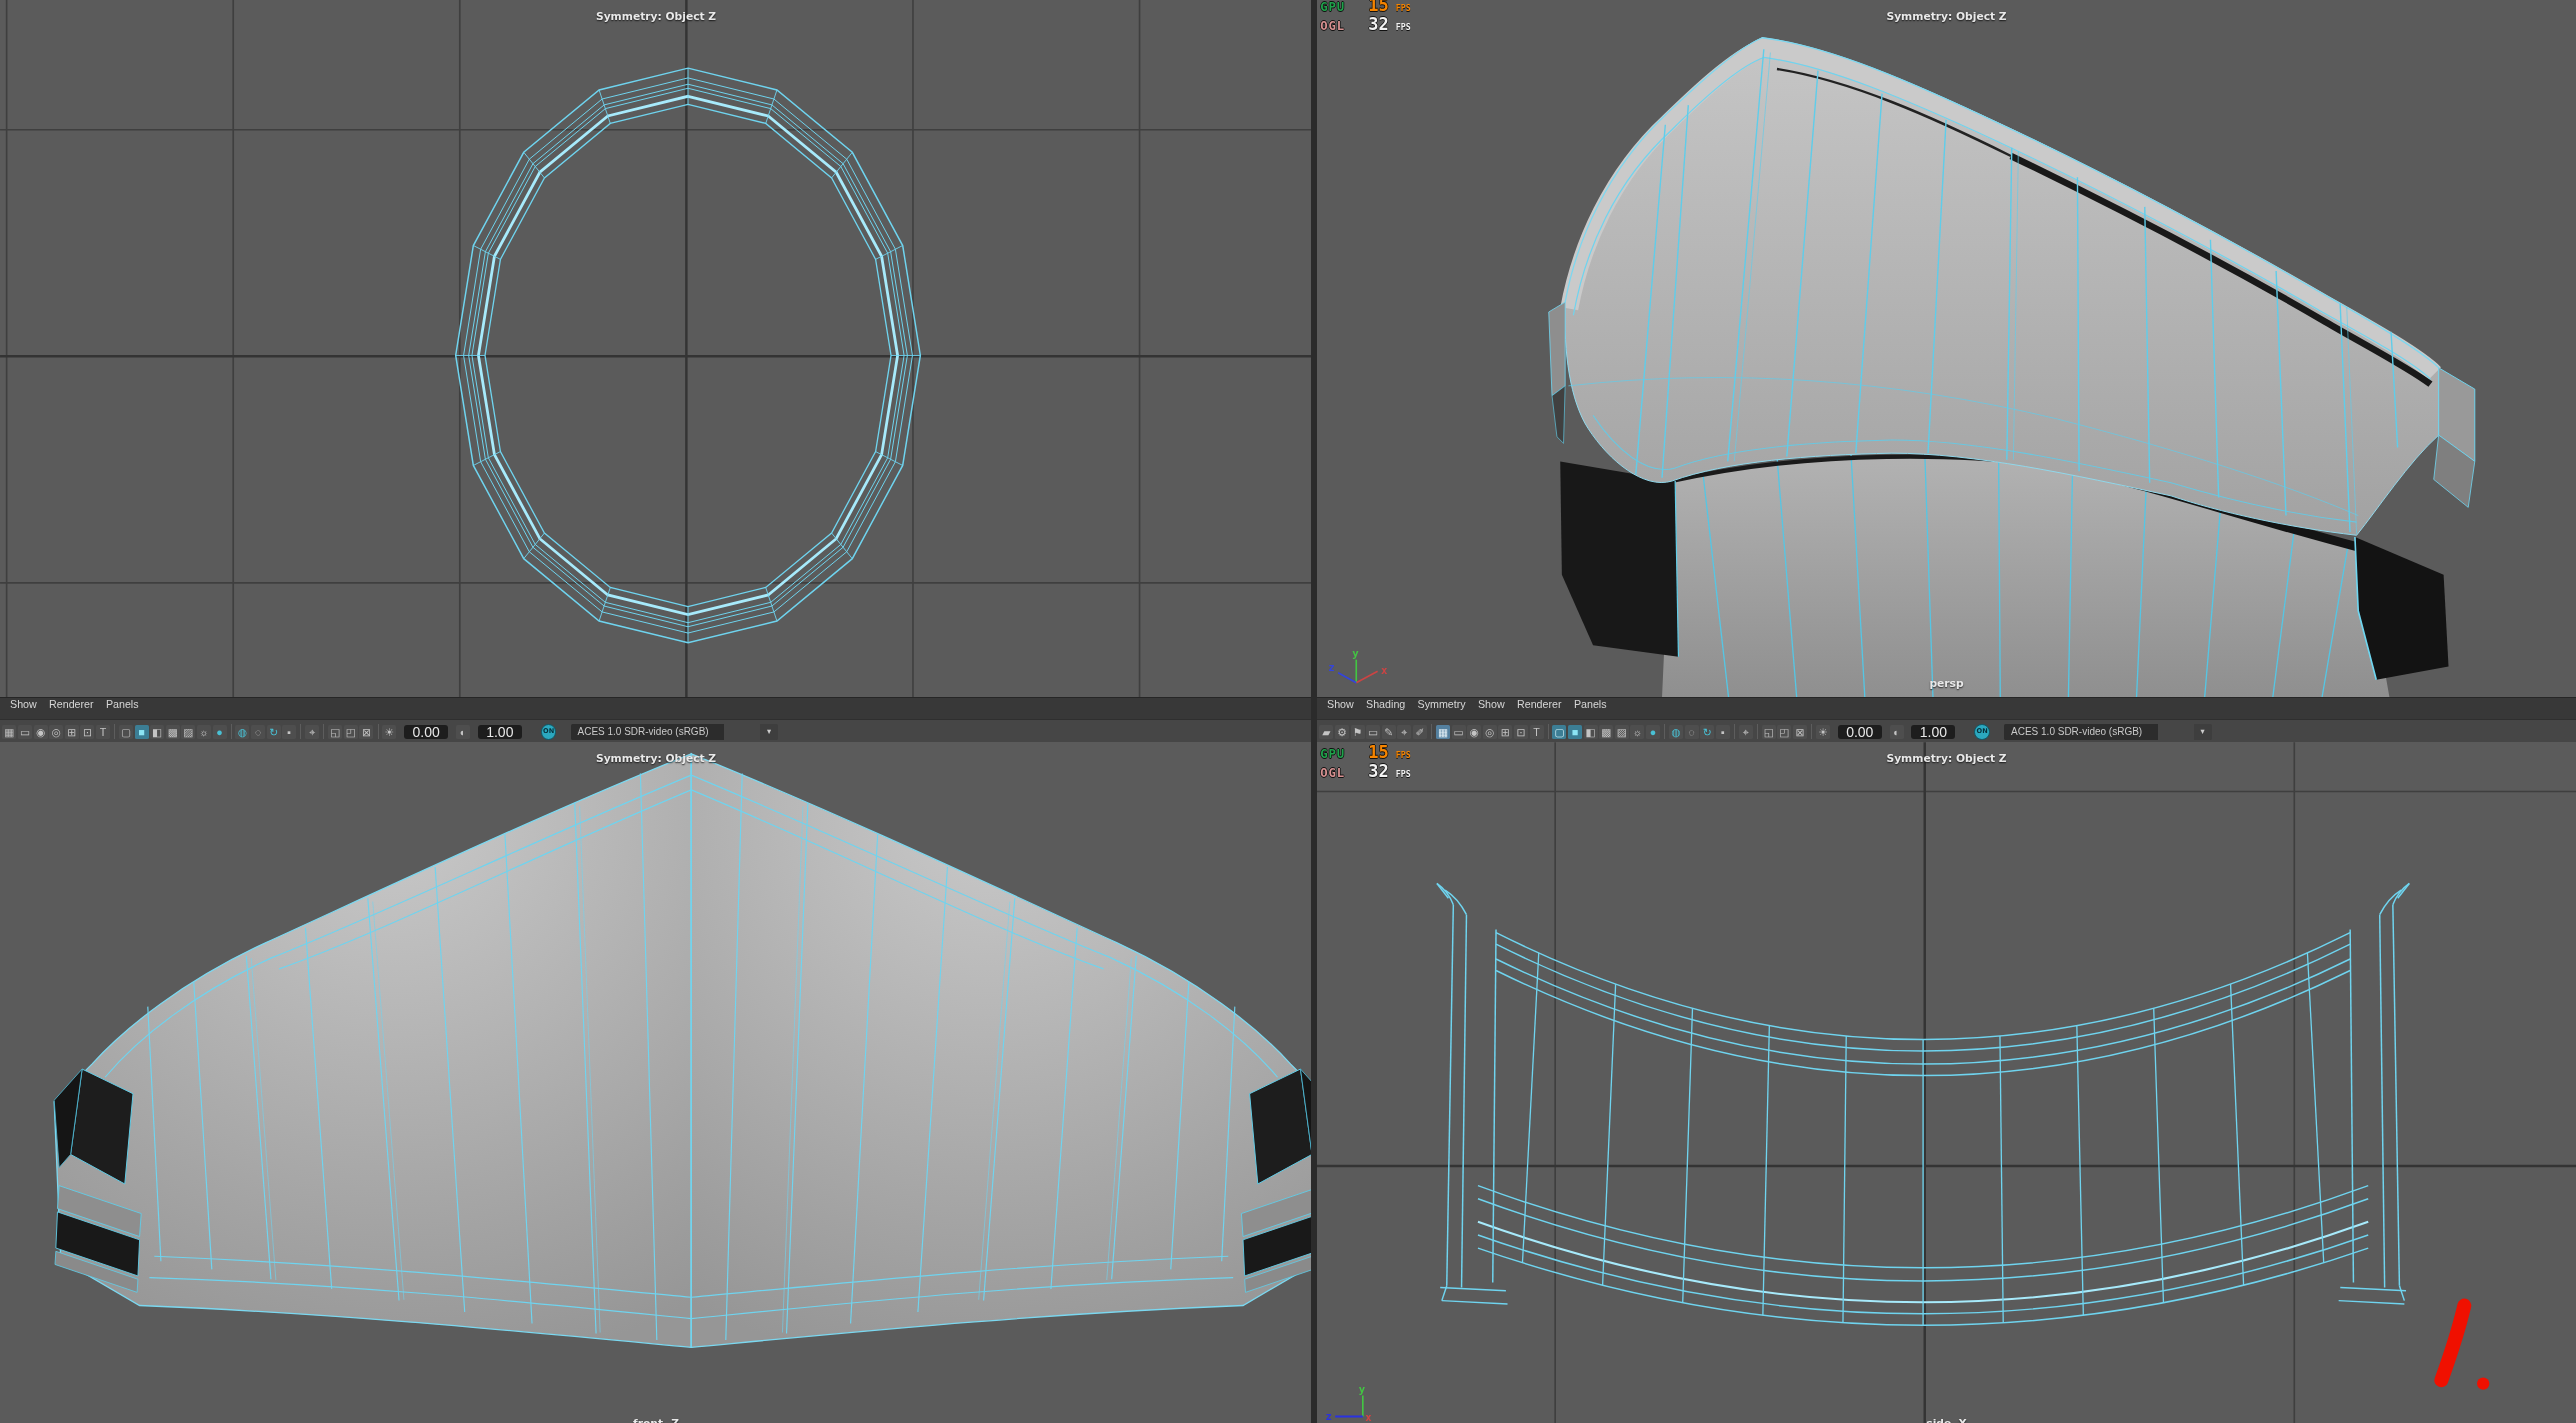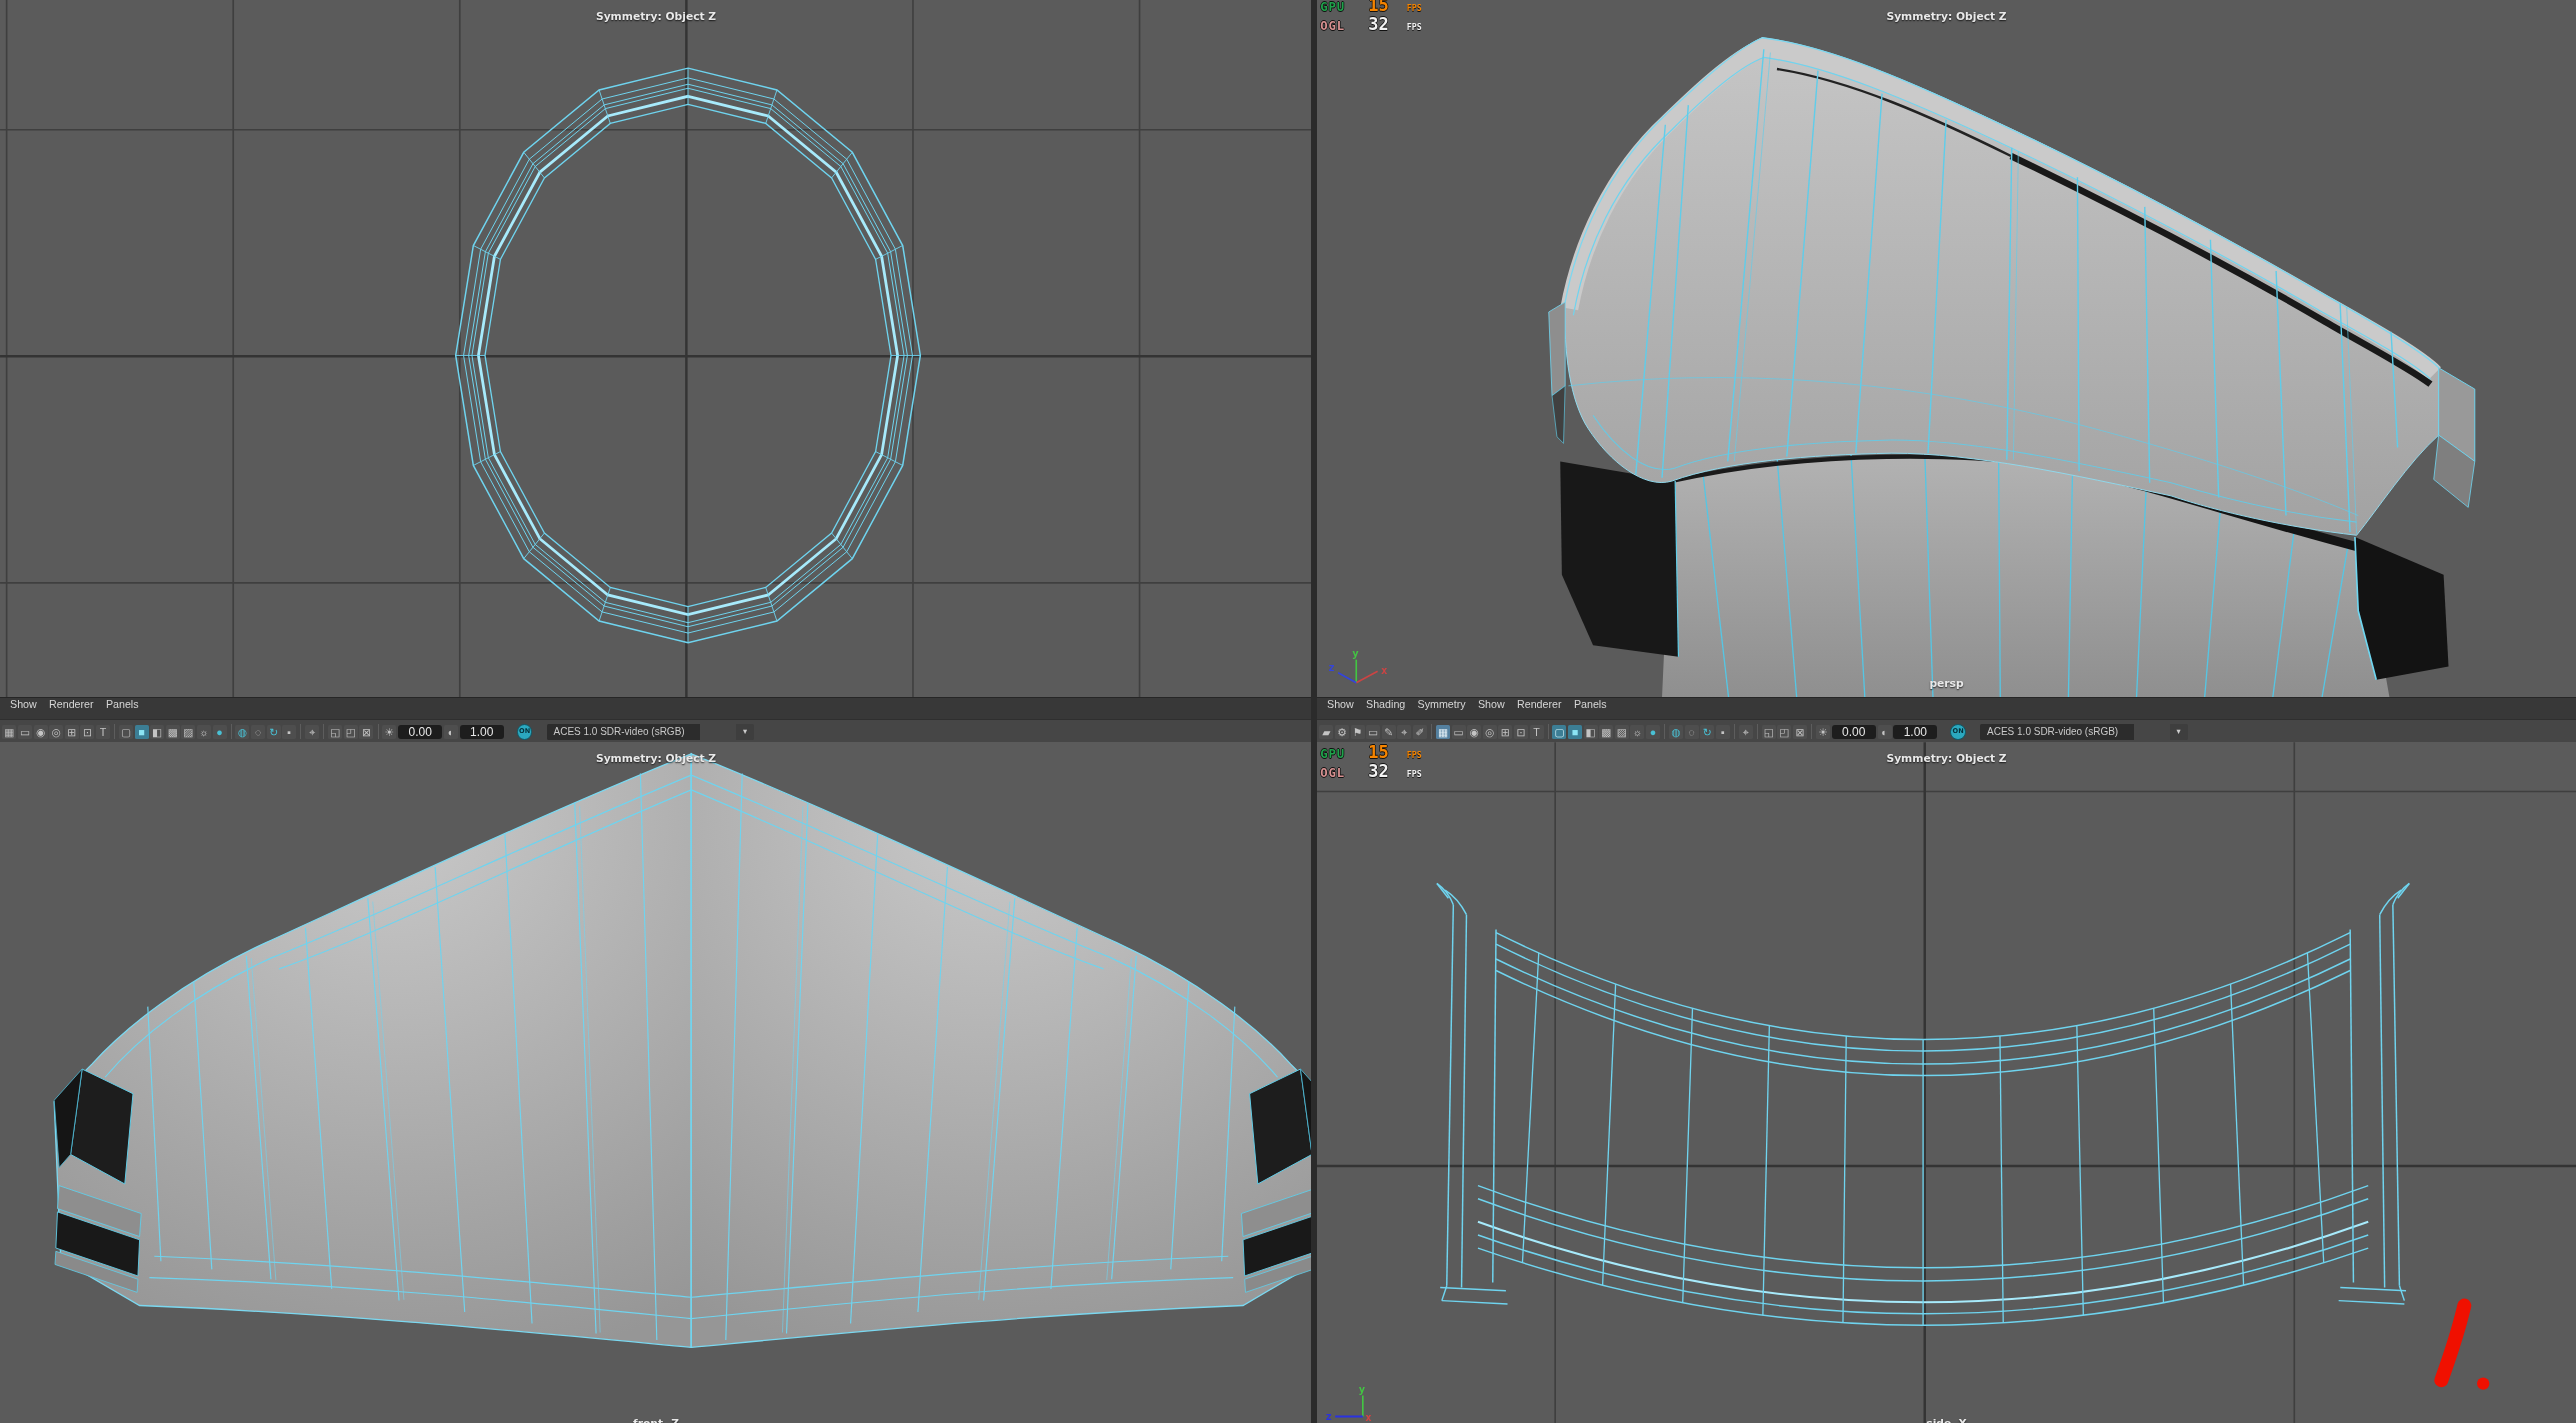--- a/index.html
+++ b/index.html
@@ -20,40 +20,40 @@
   .ovl.b-tr{bottom:6.6px;}
   .ovl.b-cut{bottom:-5.7px;}
   
   .hud{position:absolute;left:3.3px;font-family:"DejaVu Sans Mono",monospace;font-weight:bold;pointer-events:none;}
   .hud-tr{top:-5px;} .hud-br{top:0px;}
   .hud-row{display:flex;align-items:baseline;height:19px;}
   .hud-lab{width:48px;font-size:12.3px;letter-spacing:0.8px;
            text-shadow:-0.8px 0 #111,0.8px 0 #111,0 -0.8px #111,0 0.8px #111;}
   .hud-lab.gpu{color:#1fa14b;} .hud-lab.ogl{color:#d79191;}
   .hud-val{font-size:17px;text-shadow:-0.8px 0 #111,0.8px 0 #111,0 -0.8px #111,0 0.8px #111;}
-  .hud-suf{font-size:8.2px;margin-left:18px;text-shadow:0 0.8px #111;}
+  .hud-suf{font-size:8.2px;margin-left:7px;text-shadow:0 0.8px #111;}
   .c-orange{color:#f58400;} .c-white{color:#f2f2f2;}
   
   #hdr{position:absolute;left:0;top:697px;width:2576px;height:45px;
        border-top:1.6px solid #262626;box-sizing:border-box;background:#383838;}
   .hdr-part{position:absolute;top:0;height:45px;}
   #hdr-left{left:0;width:1312px;}
   #hdr-right{left:1317px;width:1259px;}
   .menurow{height:21.4px;display:flex;background:#383838;
            border-bottom:0.8px solid #2f2f2f;}
   .menu{color:#d6d6d6;font-size:10.7px;margin-left:12.3px;cursor:default;}
   .menu:first-child{margin-left:10px;}
   .toolrow{height:23px;display:flex;align-items:center;background:#464646;padding-left:1.6px;}
   .ti{min-width:14px;height:14px;line-height:14px;text-align:center;border-radius:1.6px;
       margin:0 0.8px;font-size:10.7px;color:#c4c4c4;background:#4e4e4e;cursor:default;}
   .ti.act-teal{background:#3c7e95;color:#d8f4fb;}
   .ti.act-blue{background:#54809f;color:#eaf4fa;}
   .tsep{width:0.8px;height:15px;background:#5d5d5d;margin:0 3.3px;}
   .tfield{width:44px;height:14px;line-height:14px;background:#1d1d1d;color:#e8e8e8;
-          font-size:12px;text-align:center;border-radius:3px;margin:0 1px;}
+          font-size:14px;text-align:center;border-radius:3px;margin:0 7px;}
   .ttg{width:15.6px;height:15.6px;box-sizing:border-box;border-radius:50%;background:#2ba8bf;
        border:1.6px solid #115563;color:#06323c;font:bold 6.6px "DejaVu Sans",sans-serif;
        line-height:12.3px;text-align:center;margin:0 12px;}
   .tdd{display:flex;height:15.6px;border-radius:1.6px;overflow:hidden;margin-left:2.5px;gap:36px;}
   .tdd-label{width:140px;padding:0 6.6px;background:#2c2c2c;color:#c9c9c9;
              font-size:10px;line-height:15.6px;white-space:nowrap;overflow:hidden;}
   .tdd-arrow{width:18px;background:#3e3e3e;color:#cccccc;font-size:8.2px;
              line-height:15.6px;text-align:center;}
   
   #vdiv{position:absolute;left:1311px;top:0;width:5.7px;height:1424px;background:#2b2b2b;}

